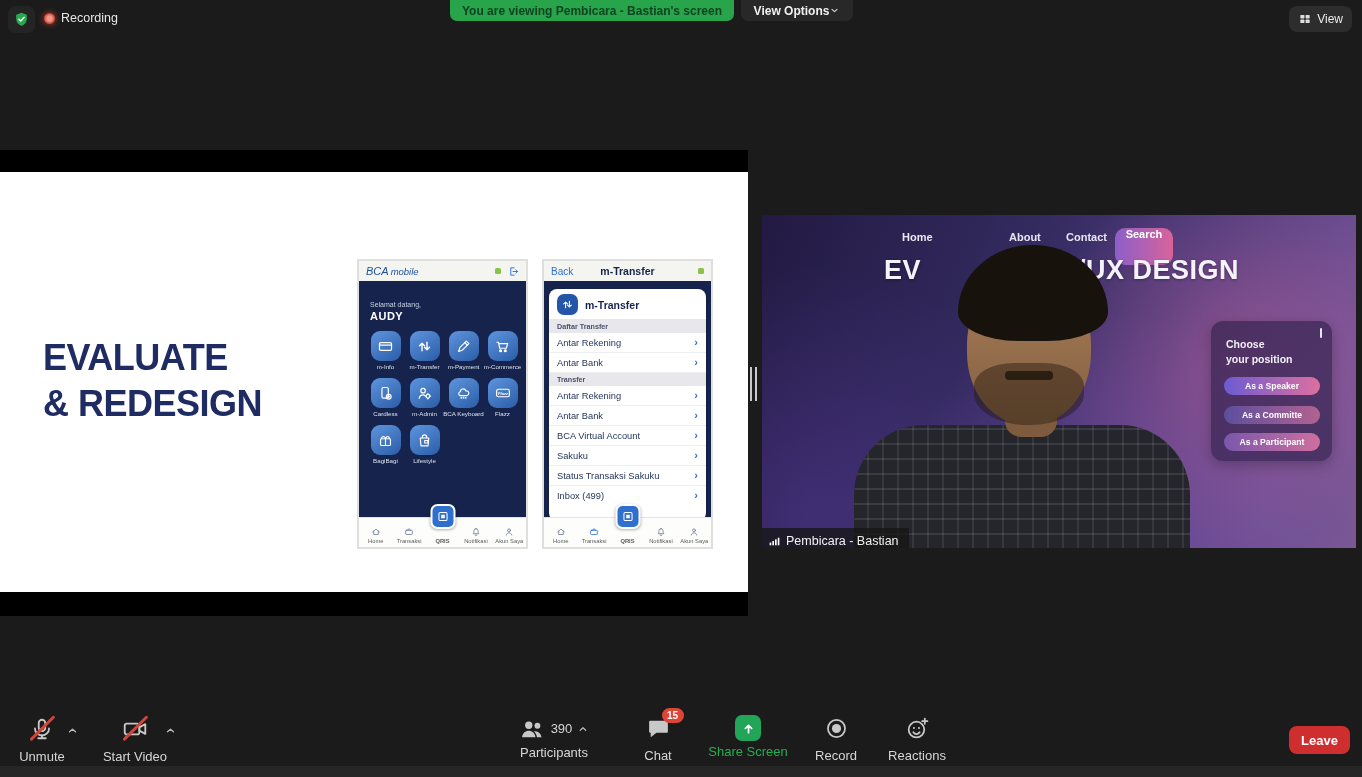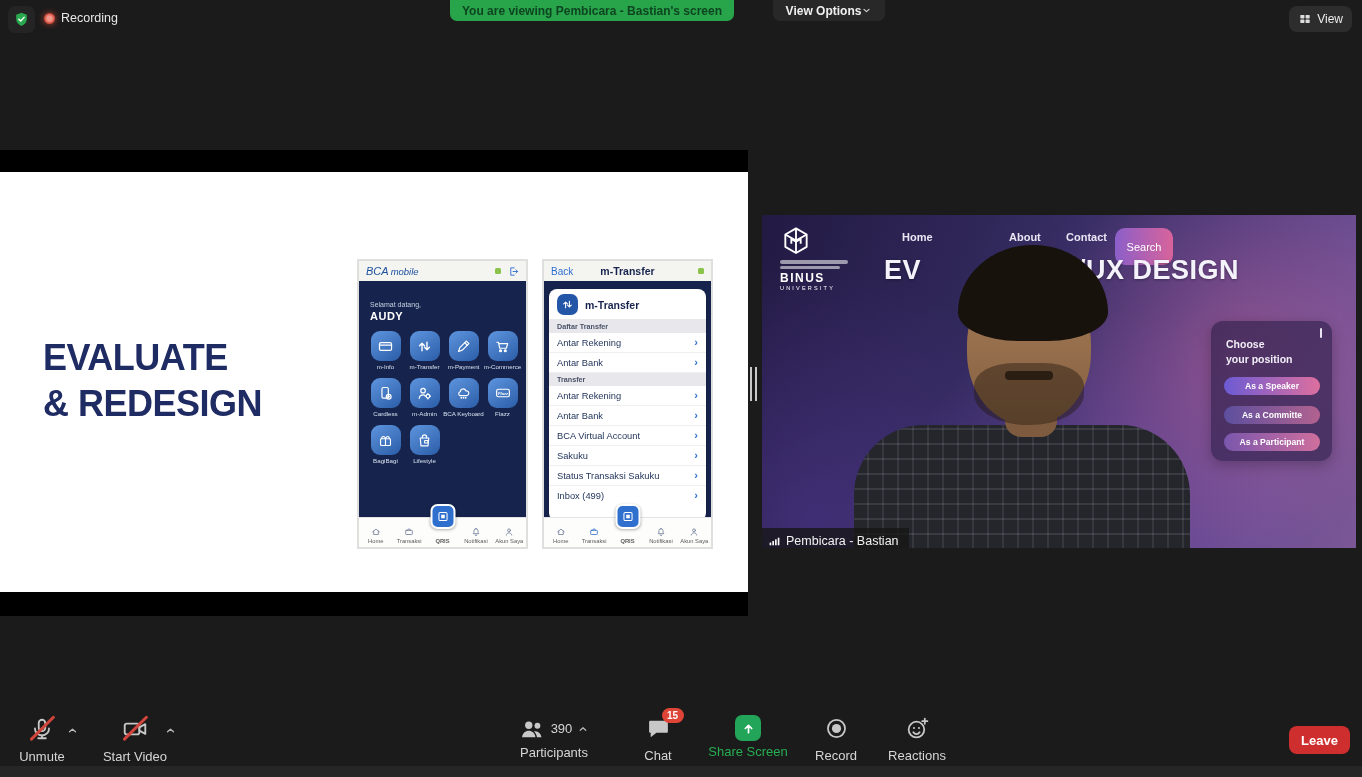--- a/index.html
+++ b/index.html
@@ -6,21 +6,21 @@
   html,body { background:#111; }
   body { font-family:"Liberation Sans", sans-serif; }
   .stage { position:relative; width:1362px; height:777px; background:#1b1b1b; overflow:hidden; }
   .abs { position:absolute; }
 
   
   .shield-btn { left:8px; top:6px; width:27px; height:27px; background:#242424; border-radius:7px; display:flex; align-items:center; justify-content:center; }
   .rec-dot { left:44px; top:13px; width:11px; height:11px; border-radius:50%; background:radial-gradient(circle,#f2978a 0 30%,#d14b3a 65%); box-shadow:0 0 6px rgba(224,75,58,.8); }
   .rec-label { left:61px; top:11px; font-size:12.5px; color:#e6e6e6; }
   .banner { left:450px; top:0; width:284px; height:21px; background:#28a44b; border-radius:0 0 7px 7px; display:flex; align-items:center; justify-content:center; font-size:12px; font-weight:700; color:#0d4520; }
-  .view-options { left:773px; top:0; width:112px; height:21px; background:#282828; border-radius:0 0 7px 7px; display:flex; align-items:center; justify-content:center; gap:0; font-size:12px; font-weight:700; color:#f0f0f0; cursor:pointer; }
+  .view-options { left:741px; top:0; width:112px; height:21px; background:#282828; border-radius:0 0 7px 7px; display:flex; align-items:center; justify-content:center; gap:0; font-size:12px; font-weight:700; color:#f0f0f0; cursor:pointer; }
   .view-btn { right:10px; top:6px; height:26px; padding:0 9px; background:#2d2d2d; border-radius:8px; display:flex; align-items:center; gap:5px; font-size:12px; color:#ececec; cursor:pointer; }
 
   
   .screenshare { left:0; top:150px; width:748px; height:466px; }
   .bar-black { left:0; width:748px; background:#000; }
   .slide { left:0; top:22px; width:748px; height:420px; background:#fff; }
   .slide-title { left:43px; top:163px; font-size:36px; line-height:1.28; font-weight:800; color:#1f2b63; letter-spacing:-0.5px; }
 
   
   .phone { top:87px; width:171px; height:290px; background:#dfdfdd; padding:2px; }
@@ -62,21 +62,21 @@
       radial-gradient(circle at 80% 42%, rgba(213,104,158,.40), transparent 38%),
       radial-gradient(circle at 58% 90%, rgba(150,90,190,.35), transparent 45%),
       radial-gradient(circle at 8% 90%, rgba(110,70,190,.30), transparent 40%),
       linear-gradient(112deg,#221a43 0%,#332a5e 38%,#49397a 62%,#6d4f93 85%,#7b5796 100%);
   }
   .uni-logo { left:18px; top:9px; width:90px; color:#fff; }
   .logo-lines i { display:block; height:3.5px; background:rgba(255,255,255,.55); border-radius:2px; margin:2px 0; filter:blur(.4px); }
   .uni-name { font-size:12px; font-weight:800; letter-spacing:1.5px; margin-top:2px; }
   .uni-sub { font-size:5.5px; letter-spacing:2.2px; }
   .wc-nav { top:16px; font-size:11px; font-weight:600; color:#eae6f4; cursor:pointer; }
-  .search-pill { left:353px; top:13px; width:58px; height:37px; border-radius:10px; background:linear-gradient(90deg,#8b5fc9,#d8639b); display:flex; align-items:center; justify-content:center; font-size:11px; font-weight:400; color:#fff; cursor:pointer; }
+  .search-pill { left:353px; top:13px; width:58px; height:37px; border-radius:10px; background:linear-gradient(90deg,#8b5fc9,#d8639b); display:flex; align-items:flex-start; justify-content:center; font-size:11px; font-weight:700; color:#fff; cursor:pointer; }
   .event-title { top:40px; font-size:27px; font-weight:800; color:#f4f2fa; letter-spacing:.5px; text-shadow:0 1px 3px rgba(0,0,0,.35); }
 
   
   .person-body { left:92px; top:210px; width:336px; height:123px; border-radius:70px 70px 0 0;
     background:
       repeating-linear-gradient(0deg, transparent 0 13px, rgba(210,210,225,.12) 13px 15px),
       repeating-linear-gradient(90deg, transparent 0 13px, rgba(210,210,225,.10) 13px 15px),
       #25262c; }
   .person-neck { left:243px; top:190px; width:52px; height:32px; background:#7e5a3e; border-radius:0 0 16px 16px; }
   .person-face { left:205px; top:60px; width:124px; height:150px; border-radius:46% 46% 48% 48%; background:linear-gradient(#9a7250 35%,#84603f); }
@@ -550,31 +550,20 @@
     <div class="abs bar-black" style="top:442px;height:24px"></div>
   </div>
 
   <div class="abs handle">
       <i></i>
       <i></i>
     </div>
 
   <div class="abs webcam">
 
-    <div class="abs uni-logo">
-      <span><svg class="i" width="32" height="34">
-            <use href="#ic-cube"></use>
-          </svg></span>
-      <div class="logo-lines">
-          <i style="width:68px"></i>
-          <i style="width:60px"></i>
-        </div>
-      <div class="uni-name">BINUS</div>
-      <div class="uni-sub">UNIVERSITY</div>
-    </div>
 
     <div class="abs wc-nav" style="left:140px">Home</div>
     <div class="abs wc-nav" style="left:247px">About</div>
     <div class="abs wc-nav" style="left:304px">Contact</div>
     <div class="abs search-pill">
         <span>Search</span>
       </div>
 
     <div class="abs event-title" style="left:122px">EV</div>
     <div class="abs event-title" style="left:288px">UI/UX DESIGN</div>

